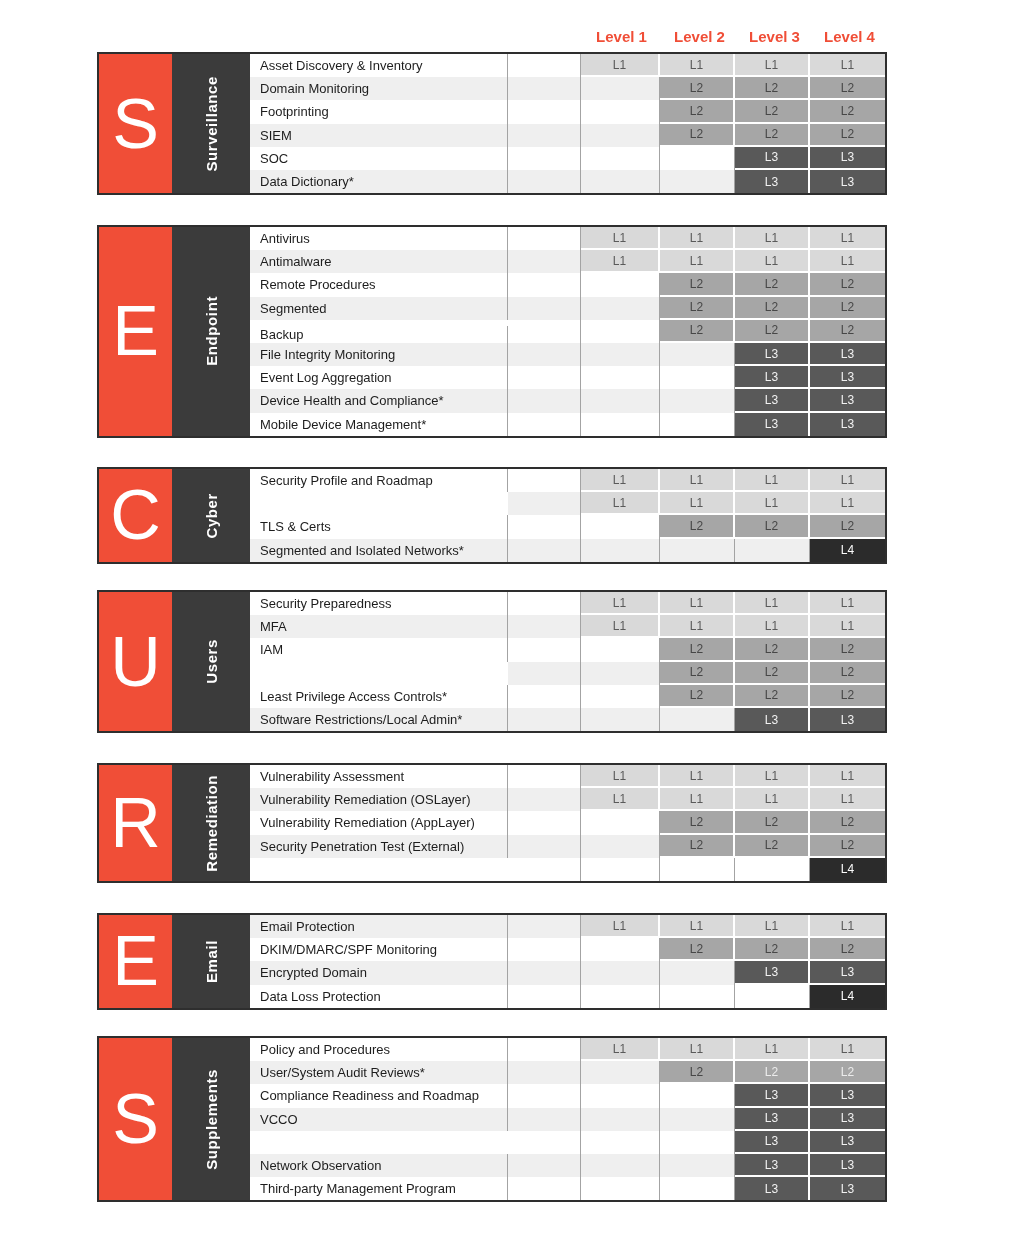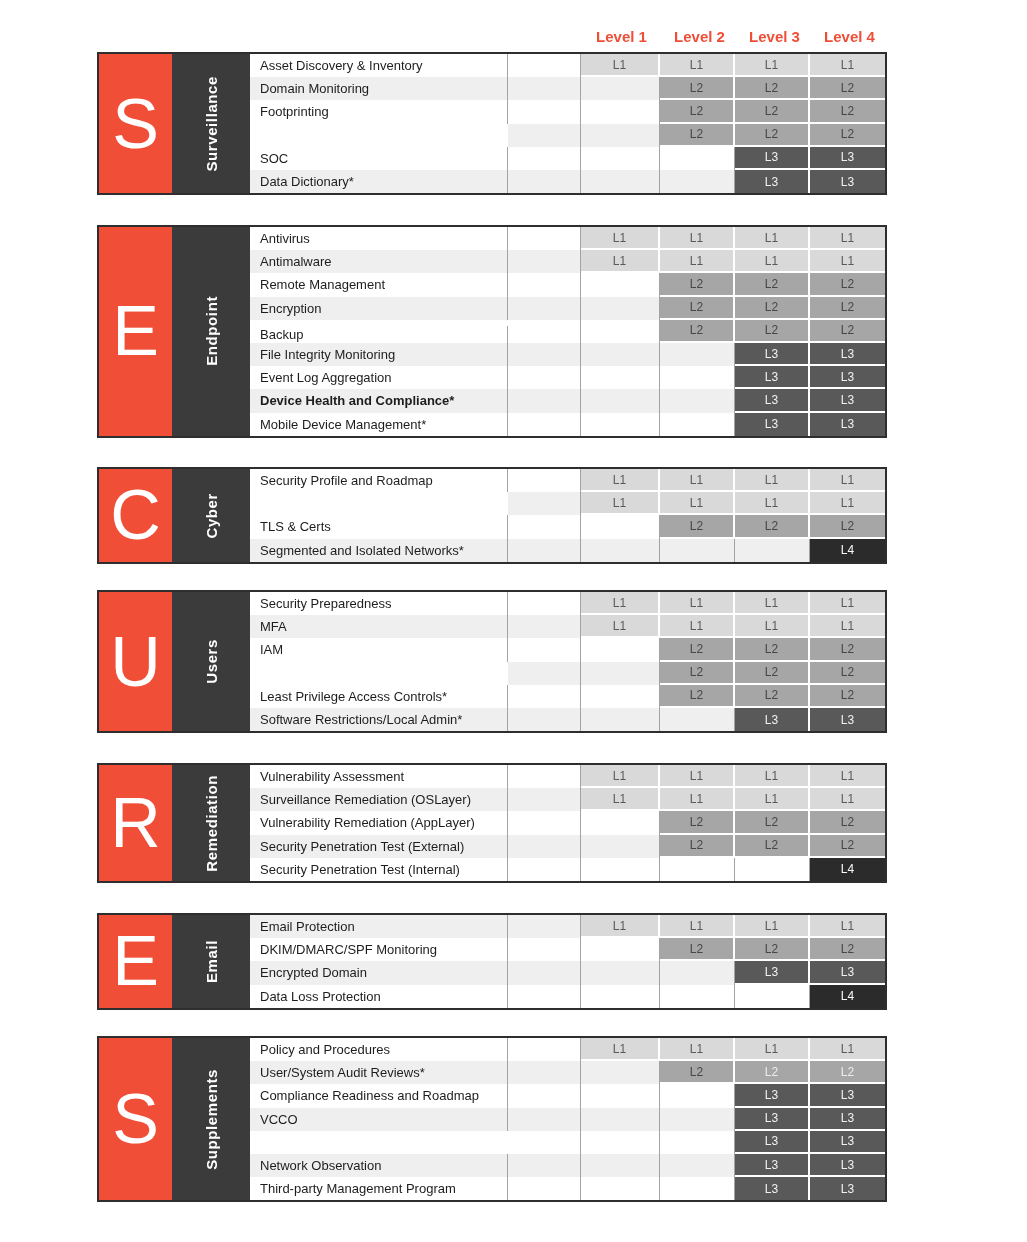--- a/index.html
+++ b/index.html
@@ -92,20 +92,21 @@
         <div class="level-cell empty shaded" style="grid-area: 2 / 5;"></div>
         <div class="level-cell filled l2" style="grid-area: 2 / 6;">L2</div>
         <div class="level-cell filled l2" style="grid-area: 2 / 7;">L2</div>
         <div class="level-cell filled l2 last-col" style="grid-area: 2 / 8;">L2</div>
         <div class="name-cell" style="grid-row: 3;">Footprinting</div>
         <div class="spacer-cell" style="grid-row: 3;"></div>
         <div class="level-cell empty" style="grid-area: 3 / 5;"></div>
         <div class="level-cell filled l2" style="grid-area: 3 / 6;">L2</div>
         <div class="level-cell filled l2" style="grid-area: 3 / 7;">L2</div>
         <div class="level-cell filled l2 last-col" style="grid-area: 3 / 8;">L2</div>
+        <div class="name-cell shaded" style="grid-row: 4;">SIEM</div>
         <div class="spacer-cell shaded" style="grid-row: 4;"></div>
         <div class="level-cell empty shaded" style="grid-area: 4 / 5;"></div>
         <div class="level-cell filled l2" style="grid-area: 4 / 6;">L2</div>
         <div class="level-cell filled l2" style="grid-area: 4 / 7;">L2</div>
         <div class="level-cell filled l2 last-col" style="grid-area: 4 / 8;">L2</div>
         <div class="name-cell" style="grid-row: 5;">SOC</div>
         <div class="spacer-cell" style="grid-row: 5;"></div>
         <div class="level-cell empty" style="grid-area: 5 / 5;"></div>
         <div class="level-cell empty" style="grid-area: 5 / 6;"></div>
         <div class="level-cell filled l3" style="grid-area: 5 / 7;">L3</div>
@@ -127,27 +128,27 @@
         <div class="level-cell filled l1" style="grid-area: 1 / 5;">L1</div>
         <div class="level-cell filled l1" style="grid-area: 1 / 6;">L1</div>
         <div class="level-cell filled l1" style="grid-area: 1 / 7;">L1</div>
         <div class="level-cell filled l1 last-col" style="grid-area: 1 / 8;">L1</div>
         <div class="name-cell shaded" style="grid-row: 2;">Antimalware</div>
         <div class="spacer-cell shaded" style="grid-row: 2;"></div>
         <div class="level-cell filled l1" style="grid-area: 2 / 5;">L1</div>
         <div class="level-cell filled l1" style="grid-area: 2 / 6;">L1</div>
         <div class="level-cell filled l1" style="grid-area: 2 / 7;">L1</div>
         <div class="level-cell filled l1 last-col" style="grid-area: 2 / 8;">L1</div>
-        <div class="name-cell" style="grid-row: 3;">Remote Management</div>
-        <div class="spacer-cell" style="grid-row: 3;"></div>
-        <div class="level-cell empty" style="grid-area: 3 / 5;"></div>
-        <div class="level-cell filled l2" style="grid-area: 3 / 6;">L2</div>
-        <div class="level-cell filled l2" style="grid-area: 3 / 7;">L2</div>
-        <div class="level-cell filled l2 last-col" style="grid-area: 3 / 8;">L2</div>
-        <div class="name-cell shaded" style="grid-row: 4;">Encryption</div>
+        <div class="name-cell" style="grid-row: 3;">Remote Procedures</div>
+        <div class="spacer-cell" style="grid-row: 3;"></div>
+        <div class="level-cell empty" style="grid-area: 3 / 5;"></div>
+        <div class="level-cell filled l2" style="grid-area: 3 / 6;">L2</div>
+        <div class="level-cell filled l2" style="grid-area: 3 / 7;">L2</div>
+        <div class="level-cell filled l2 last-col" style="grid-area: 3 / 8;">L2</div>
+        <div class="name-cell shaded" style="grid-row: 4;">Segmented</div>
         <div class="spacer-cell shaded" style="grid-row: 4;"></div>
         <div class="level-cell empty shaded" style="grid-area: 4 / 5;"></div>
         <div class="level-cell filled l2" style="grid-area: 4 / 6;">L2</div>
         <div class="level-cell filled l2" style="grid-area: 4 / 7;">L2</div>
         <div class="level-cell filled l2 last-col" style="grid-area: 4 / 8;">L2</div>
         <div class="name-cell" style="grid-row: 5; margin-top: 6px;">Backup</div>
         <div class="spacer-cell" style="grid-row: 5;"></div>
         <div class="level-cell empty" style="grid-area: 5 / 5;"></div>
         <div class="level-cell filled l2" style="grid-area: 5 / 6;">L2</div>
         <div class="level-cell filled l2" style="grid-area: 5 / 7;">L2</div>
@@ -157,21 +158,21 @@
         <div class="level-cell empty shaded" style="grid-area: 6 / 5;"></div>
         <div class="level-cell empty shaded" style="grid-area: 6 / 6;"></div>
         <div class="level-cell filled l3" style="grid-area: 6 / 7;">L3</div>
         <div class="level-cell filled l3 last-col" style="grid-area: 6 / 8;">L3</div>
         <div class="name-cell" style="grid-row: 7;">Event Log Aggregation</div>
         <div class="spacer-cell" style="grid-row: 7;"></div>
         <div class="level-cell empty" style="grid-area: 7 / 5;"></div>
         <div class="level-cell empty" style="grid-area: 7 / 6;"></div>
         <div class="level-cell filled l3" style="grid-area: 7 / 7;">L3</div>
         <div class="level-cell filled l3 last-col" style="grid-area: 7 / 8;">L3</div>
-        <div class="name-cell shaded" style="grid-row: 8; font-weight: bold;">Device Health and Compliance*</div>
+        <div class="name-cell shaded" style="grid-row: 8;">Device Health and Compliance*</div>
         <div class="spacer-cell shaded" style="grid-row: 8;"></div>
         <div class="level-cell empty shaded" style="grid-area: 8 / 5;"></div>
         <div class="level-cell empty shaded" style="grid-area: 8 / 6;"></div>
         <div class="level-cell filled l3" style="grid-area: 8 / 7;">L3</div>
         <div class="level-cell filled l3 last-col" style="grid-area: 8 / 8;">L3</div>
         <div class="name-cell" style="grid-row: 9;">Mobile Device Management*</div>
         <div class="spacer-cell" style="grid-row: 9;"></div>
         <div class="level-cell empty" style="grid-area: 9 / 5;"></div>
         <div class="level-cell empty" style="grid-area: 9 / 6;"></div>
         <div class="level-cell filled l3 last-row" style="grid-area: 9 / 7;">L3</div>
@@ -251,39 +252,38 @@
         <div class="letter-block" style="grid-row: 1 / span 5;">R</div>
         <div class="label-block" style="grid-row: 1 / span 5;">
           <span>Remediation</span>
         </div>
         <div class="name-cell" style="grid-row: 1;">Vulnerability Assessment</div>
         <div class="spacer-cell" style="grid-row: 1;"></div>
         <div class="level-cell filled l1" style="grid-area: 1 / 5;">L1</div>
         <div class="level-cell filled l1" style="grid-area: 1 / 6;">L1</div>
         <div class="level-cell filled l1" style="grid-area: 1 / 7;">L1</div>
         <div class="level-cell filled l1 last-col" style="grid-area: 1 / 8;">L1</div>
-        <div class="name-cell shaded" style="grid-row: 2;">Surveillance Remediation (OSLayer)</div>
+        <div class="name-cell shaded" style="grid-row: 2;">Vulnerability Remediation (OSLayer)</div>
         <div class="spacer-cell shaded" style="grid-row: 2;"></div>
         <div class="level-cell filled l1" style="grid-area: 2 / 5;">L1</div>
         <div class="level-cell filled l1" style="grid-area: 2 / 6;">L1</div>
         <div class="level-cell filled l1" style="grid-area: 2 / 7;">L1</div>
         <div class="level-cell filled l1 last-col" style="grid-area: 2 / 8;">L1</div>
         <div class="name-cell" style="grid-row: 3;">Vulnerability Remediation (AppLayer)</div>
         <div class="spacer-cell" style="grid-row: 3;"></div>
         <div class="level-cell empty" style="grid-area: 3 / 5;"></div>
         <div class="level-cell filled l2" style="grid-area: 3 / 6;">L2</div>
         <div class="level-cell filled l2" style="grid-area: 3 / 7;">L2</div>
         <div class="level-cell filled l2 last-col" style="grid-area: 3 / 8;">L2</div>
         <div class="name-cell shaded" style="grid-row: 4;">Security Penetration Test (External)</div>
         <div class="spacer-cell shaded" style="grid-row: 4;"></div>
         <div class="level-cell empty shaded" style="grid-area: 4 / 5;"></div>
         <div class="level-cell filled l2" style="grid-area: 4 / 6;">L2</div>
         <div class="level-cell filled l2" style="grid-area: 4 / 7;">L2</div>
         <div class="level-cell filled l2 last-col" style="grid-area: 4 / 8;">L2</div>
-        <div class="name-cell" style="grid-row: 5;">Security Penetration Test (Internal)</div>
         <div class="spacer-cell" style="grid-row: 5;"></div>
         <div class="level-cell empty" style="grid-area: 5 / 5;"></div>
         <div class="level-cell empty" style="grid-area: 5 / 6;"></div>
         <div class="level-cell empty" style="grid-area: 5 / 7;"></div>
         <div class="level-cell filled l4 last-col last-row" style="grid-area: 5 / 8;">L4</div>
       </div>
       <div class="section" style="top: 913px;">
         <div class="letter-block" style="grid-row: 1 / span 4;">E</div>
         <div class="label-block" style="grid-row: 1 / span 4;">
           <span>Email</span>

